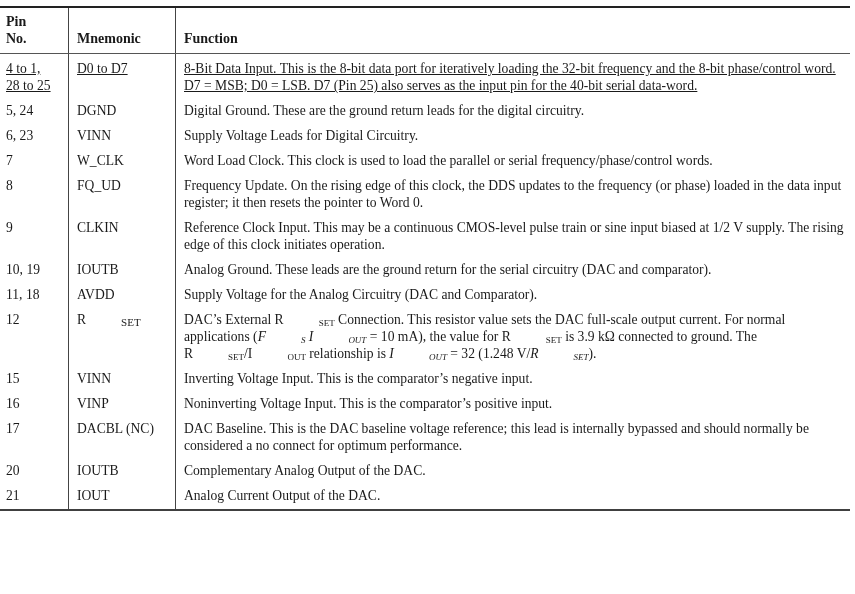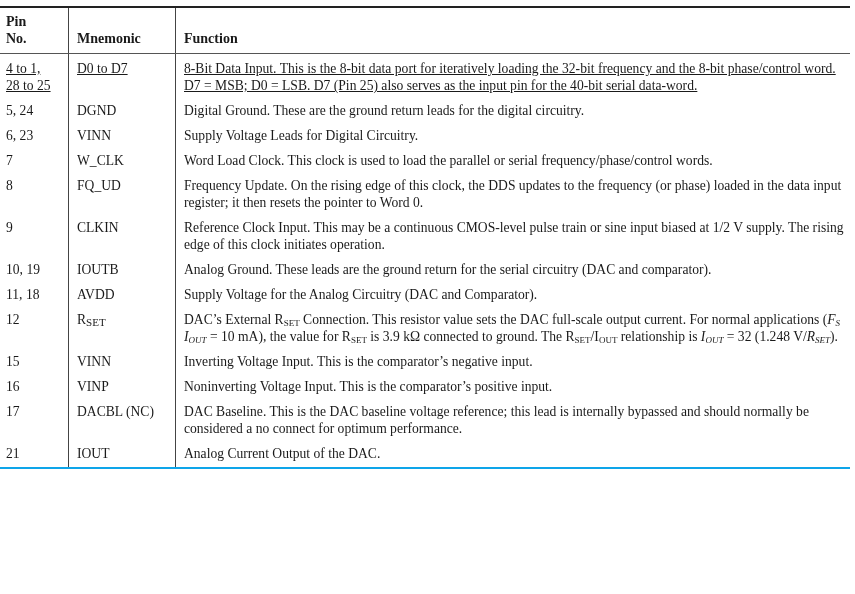--- a/index.html
+++ b/index.html
@@ -1,30 +1,30 @@
 <!DOCTYPE html>
 <html><head>
 <meta charset="utf-8">
 <style>
   html, body { margin:0; padding:0; background:#ffffff; }
   body { width:855px; height:594px; overflow:hidden; position:relative;
          font-family:"Liberation Serif", "DejaVu Serif", serif; color:#1a1a1a; }
   .tbl { position:absolute; left:0; top:6px; width:850px;
-         border-top:2px solid #222; border-bottom:2px solid #0ea5e9;
+         border-top:2px solid #222; border-bottom:2px solid #404040;
          border-collapse:collapse; font-size:13.6px; line-height:17px; }
   .tbl th, .tbl td { padding:0; vertical-align:top; text-align:left; }
   .tbl thead th { font-weight:bold; font-size:14px; line-height:17px;
                   border-bottom:1.5px solid #555; padding-top:5px; padding-bottom:6px;
                   vertical-align:bottom; }
   .c1 { width:62px; padding-left:6px !important; border-right:1.5px solid #444; }
   .c2 { width:98px; padding-left:8px !important; border-right:1.5px solid #444; }
   .c3 { padding-left:8px !important; }
   .tbl tbody td { padding-top:3px; padding-bottom:5px; }
   .tbl tbody tr:first-child td { padding-top:6px;text-decoration:underline; }
-  sub { font-size:9px; vertical-align:-2px; line-height:0; }
+  sub { font-size:9px; vertical-align:-2px; line-height:0;margin-left:35px; }
   .sc { font-size:11px; }
   i { font-style:italic; }
 </style>
 </head>
 <body>
 
 <table class="tbl">
   <thead>
     <tr>
       <th class="c1"><span>Pin</span><br><span>No.</span></th>
@@ -87,18 +87,23 @@
       <td class="c1">16</td>
       <td class="c2">VINP</td>
       <td class="c3">Noninverting Voltage Input. This is the comparator’s positive input.</td>
     </tr>
     <tr>
       <td class="c1">17</td>
       <td class="c2">DACBL (NC)</td>
       <td class="c3">DAC Baseline. This is the DAC baseline voltage reference; this lead is internally bypassed and should normally be considered a no connect for optimum performance.</td>
     </tr>
     <tr>
+      <td class="c1">20</td>
+      <td class="c2">IOUTB</td>
+      <td class="c3">Complementary Analog Output of the DAC.</td>
+    </tr>
+    <tr>
       <td class="c1">21</td>
       <td class="c2">IOUT</td>
       <td class="c3">Analog Current Output of the DAC.</td>
     </tr>
   </tbody>
 </table>
 
 </body></html>

